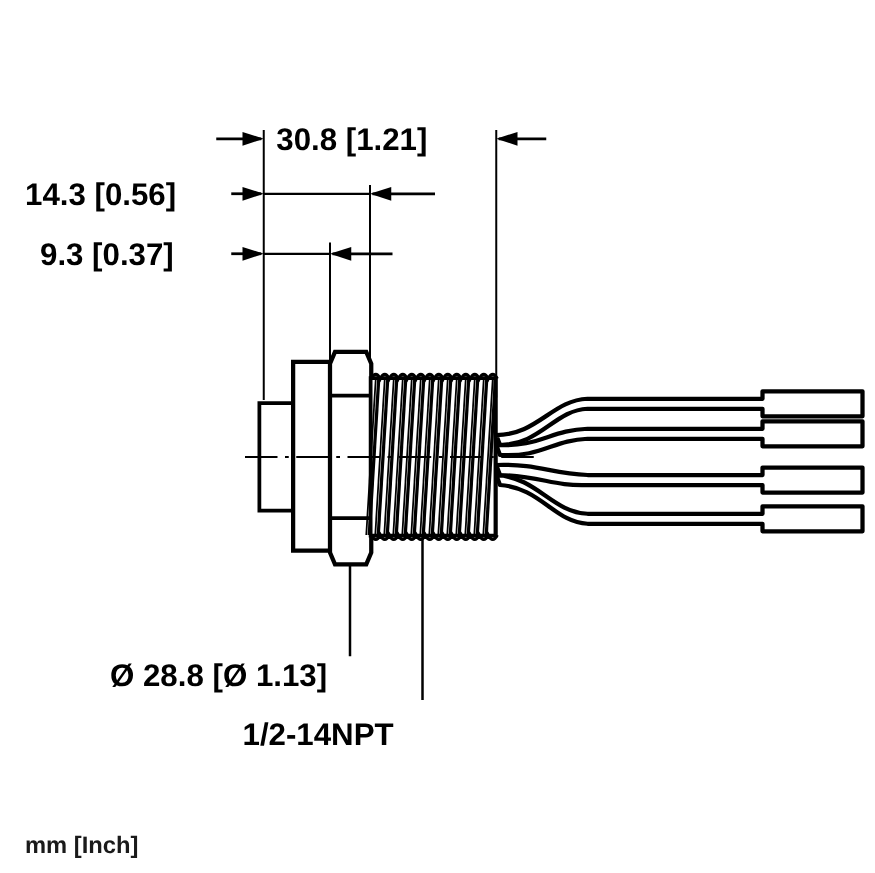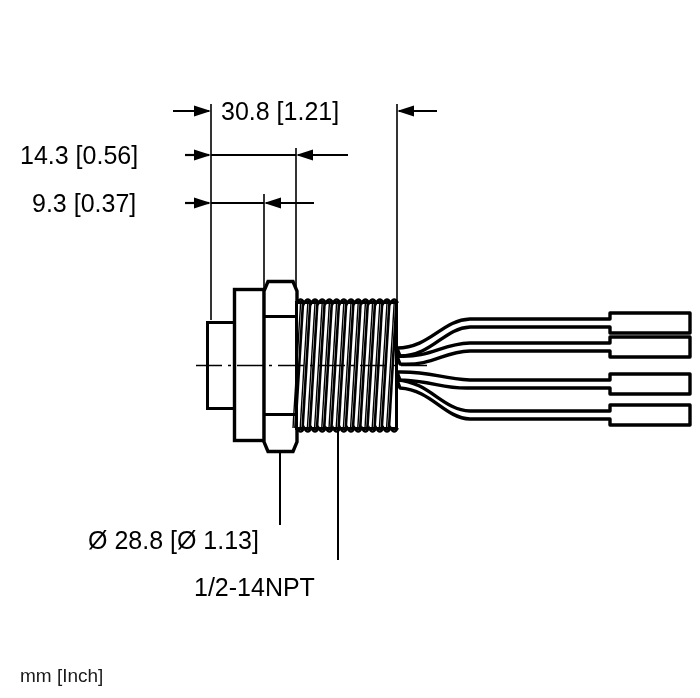--- a/index.html
+++ b/index.html
@@ -9,20 +9,21 @@
   }
   body {
     font-family: "Liberation Sans", sans-serif;
   }
   #sheet {
     position: relative;
     width: 700px;
     height: 698px;
     background: #ffffff;
     overflow: hidden;
+    font-weight: bold;
   }
   #sheet svg {
     position: absolute;
     left: 0;
     top: 0;
   }
   .dim-text {
     font-family: "Liberation Sans", sans-serif;
     font-size: 25px;
     fill: #000000;

